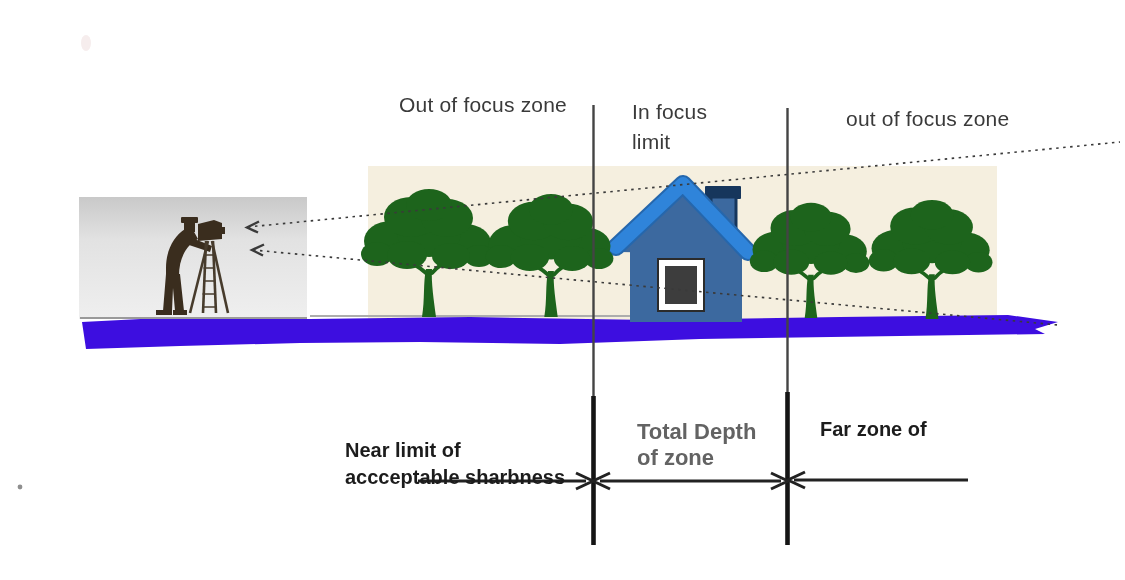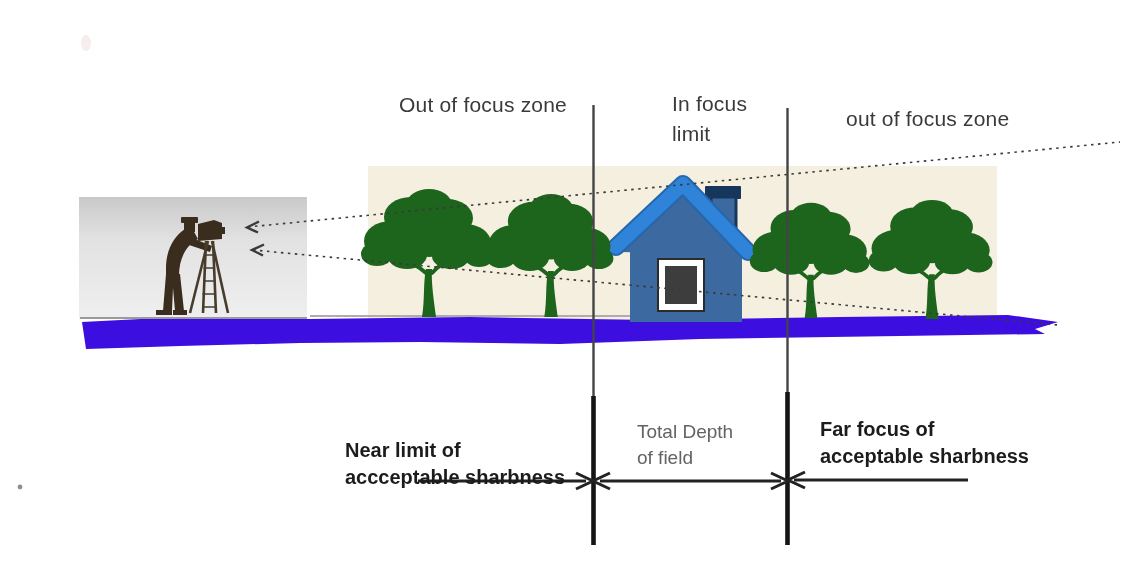--- a/index.html
+++ b/index.html
@@ -6,21 +6,21 @@
   .stage{
     position:relative;width:1125px;height:580px;background:#ffffff;
     overflow:hidden;font-family:"Liberation Sans",sans-serif;
   }
   svg.scene{position:absolute;left:0;top:0;}
   .lbl{position:absolute;white-space:nowrap;}
   .zone{font-size:21px;color:var(--text-gray);letter-spacing:.2px;}
   .zone .line{display:block;line-height:30px;}
   .measure{font-size:20px;font-weight:bold;color:var(--text-dark);}
   .measure .line{display:block;line-height:27px;}
-  .total{font-size:19px;font-weight:normal;color:var(--text-total);}
+  .total{font-size:22px;font-weight:bold;color:var(--text-total);}
   .total .line{display:block;line-height:26px;}
 </style>
 </head>
 <body>
 
 <div class="stage">
 
   <svg class="scene" width="1125" height="580" viewBox="0 0 1125 580">
     <defs>
       <linearGradient id="boxGrad" x1="0" y1="0" x2="0" y2="1">
@@ -115,35 +115,34 @@
       <path d="M610,473 L593,481 L610,489" stroke-width="3"></path>
       <path d="M771,473 L788,481 L771,489" stroke-width="3"></path>
       <path d="M805,472 L788,480 L805,488" stroke-width="3"></path>
     </g>
 
     <circle cx="20" cy="487" r="2.4" fill="#8f8f8f"></circle>
   </svg>
 
   <div class="lbl zone" style="left:399px;top:93px;">Out of focus zone</div>
 
-  <div class="lbl zone" style="left:632px;top:89px;margin-left:40px;">
+  <div class="lbl zone" style="left:632px;top:97px;">
     <span class="line">In focus</span>
     <span class="line">limit</span>
   </div>
 
   <div class="lbl zone" style="left:846px;top:107px;">out of focus zone</div>
 
   <div class="lbl measure" style="left:345px;top:419px;margin-top:18px;">
     <span class="line">Near limit of</span>
     <span class="line">accceptable sharbness</span>
   </div>
 
   <div class="lbl total" style="left:637px;top:419px;">
     <span class="line">Total Depth</span>
-    <span class="line">of field</span>
+    <span class="line">of zone</span>
   </div>
 
   <div class="lbl measure" style="left:820px;top:416px;">
-    <span class="line">Far focus of</span>
-    <span class="line">acceptable sharbness</span>
+    <span class="line">Far zone of</span>
   </div>
 
 </div>
 
 </body></html>

